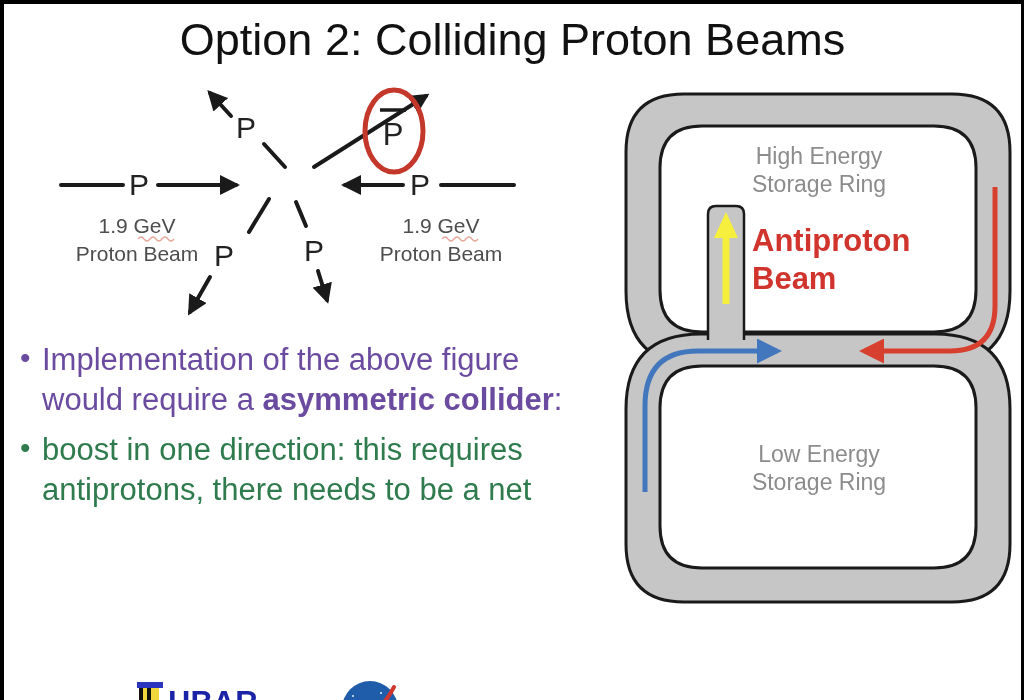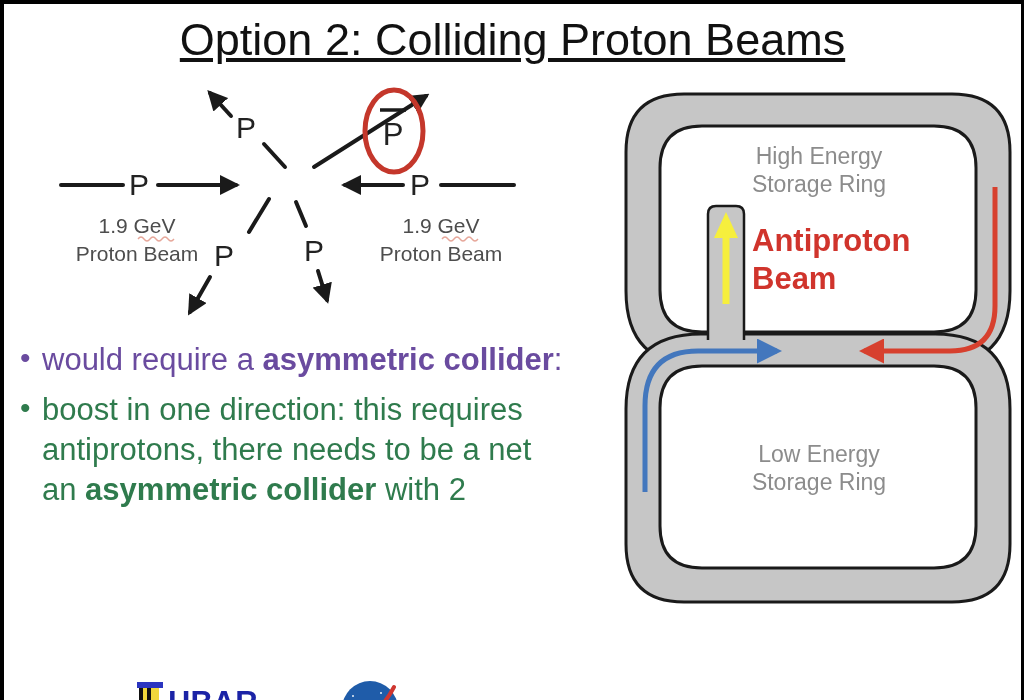--- a/index.html
+++ b/index.html
@@ -4,21 +4,21 @@
 <style>
   html,body{margin:0;padding:0;background:#fff;}
   .slide{
     position:relative;width:1024px;height:700px;box-sizing:border-box;
     background:#fff;overflow:hidden;
     border-top:4px solid #000;border-left:4px solid #000;border-right:3px solid #000;
     font-family:"Liberation Sans",sans-serif;
   }
   .title{
     position:absolute;top:10px;left:0;right:0;text-align:center;
-    font-size:45px;color:#111;white-space:nowrap;text-decoration:underline;
+    font-size:45px;color:#111;white-space:nowrap;
   }
   .diagram{position:absolute;}
   #collision-svg{left:40px;top:70px;}
   #rings-svg{left:598px;top:60px;}
   .bullets{position:absolute;left:16px;top:336px;width:640px;font-size:31px;line-height:40px;}
   .bullet{position:relative;padding-left:22px;margin-bottom:10px;}
   .bullet .mark{position:absolute;left:0;top:-2px;font-size:30px;}
   .bullet.purple{color:#6A4B9F;}
   .bullet.green{color:#2F7B4D;}
   .tline{white-space:nowrap;}
@@ -104,27 +104,27 @@
     </g>
     <g fill="#D0342C" font-size="31" font-weight="bold" text-anchor="start">
       <text x="150" y="187">Antiproton</text>
       <text x="150" y="225">Beam</text>
     </g>
   </svg>
 
   <div class="bullets">
     <div class="bullet purple">
       <span class="mark">•</span>
+      <div class="tline"><span>Implementation of the above figure</span><b></b><span></span></div>
       <div class="tline"><span>would require a </span><b>asymmetric collider</b><span>:</span></div>
     </div>
     <div class="bullet green">
       <span class="mark">•</span>
       <div class="tline"><span>boost in one direction: this requires</span><b></b><span></span></div>
       <div class="tline"><span>antiprotons, there needs to be a net</span><b></b><span></span></div>
-      <div class="tline"><span>an </span><b>asymmetric collider</b><span> with 2</span></div>
     </div>
   </div>
 
   <div class="hbar">
     <div class="hbar-icon">
       <div class="hbar-bar"></div>
       <div class="hbar-stripes"></div>
     </div>
     <div class="hbar-text">HBAR</div>
   </div>

